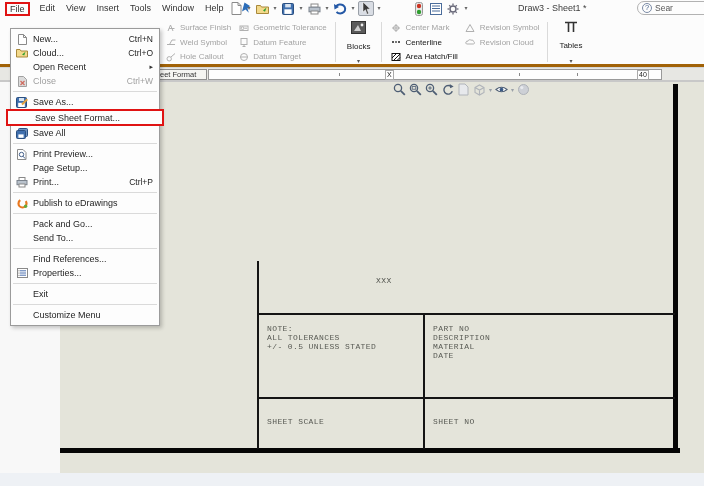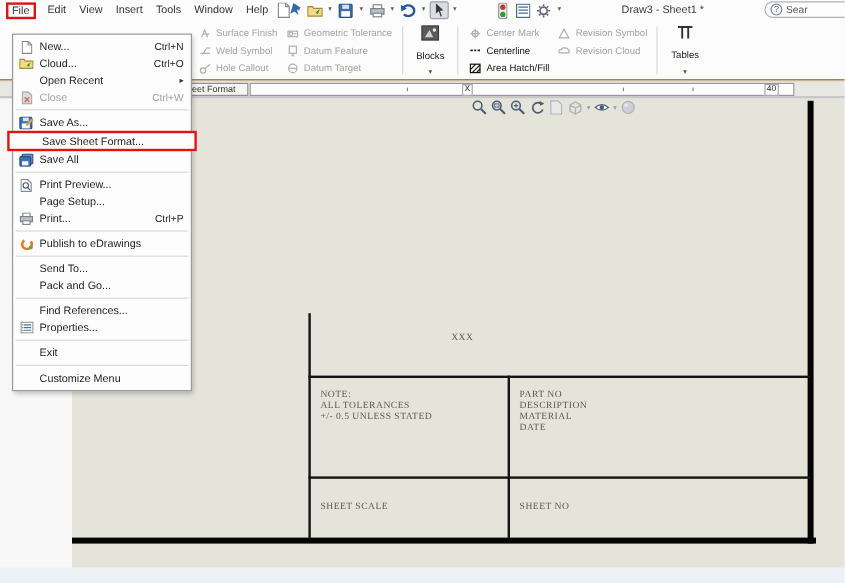--- a/index.html
+++ b/index.html
@@ -24,21 +24,21 @@
 
   .win-title{position:absolute;left:518px;top:3px;font-size:9px;color:#3c3c3c;z-index:6;white-space:nowrap}
   .search{position:absolute;left:637px;top:1px;width:80px;height:14px;border:1px solid #b2b2b2;border-radius:7px;
           background:#fdfdfd;display:flex;align-items:center;gap:3px;padding:0 4px;z-index:6}
   .help-circle{width:10px;height:10px;min-width:10px;border:1px solid #7b8ba6;border-radius:50%;
                font-size:7.5px;color:#44608a;display:flex;align-items:center;justify-content:center;line-height:1}
   .search-text{font-size:8.5px;color:#555;white-space:nowrap}
 
   
   .toolbar2{position:absolute;left:0;top:17px;width:704px;height:50px;background:#fcfcfc;
-            border-bottom:1px solid #a16207;z-index:4}
+            border-bottom:3px solid #a16207;z-index:4}
   .atb{position:absolute;left:165px;top:2px;height:46px;display:flex;align-items:stretch;gap:7px}
   .atb-col{display:flex;flex-direction:column;justify-content:space-between;padding:2px 0}
   .atb-item{display:flex;align-items:center;gap:4px;height:13px;font-size:8px;color:#161616;white-space:nowrap}
   .atb-item.disabled{color:#a3a3a3}
   .atb-item.disabled .ai{color:#b0b0b0}
   .ai{width:11px;height:11px;color:#444;display:flex;align-items:center;justify-content:center}
   .vsep{width:1px;background:#dadada;margin:3px 1px}
   .big-btn{display:flex;flex-direction:column;align-items:center;justify-content:space-between;
            padding:2px 3px 1px;font-size:8px;color:#1b1b1b}
   .big-caret{font-size:6px;color:#555;line-height:6px}
@@ -51,21 +51,21 @@
   .ruler{position:absolute;left:208px;top:1px;width:454px;height:11px;background:#fdfdfd;border:1px solid #999}
   .rmark{position:absolute;top:0;font-size:7px;line-height:8px;color:#222;background:#fff;border:1px solid #aaa;padding:0 1px}
   .rtick{position:absolute;top:3px;width:1px;height:3px;background:#888}
   .divider{position:absolute;left:0;top:80px;width:704px;height:2px;background:#c8c8c8;z-index:2}
 
   
   .viewport{position:absolute;left:0;top:82px;width:704px;height:391px;background:#f8f8f8;z-index:1}
   .sheet{position:absolute;left:60px;top:0;width:644px;height:391px;background:#e4e4da}
   .ln{position:absolute;background:#141414}
   .thick{background:#050505}
-  .draft{position:absolute;font-family:Liberation Serif, serif;font-size:8px;line-height:9px;
+  .draft{position:absolute;font-family:Liberation Mono, monospace;font-size:8px;line-height:9px;
          letter-spacing:.4px;color:#4c4e48;opacity:.92;white-space:nowrap}
   .draft span{display:block}
 
   .headsup{position:absolute;left:393px;top:1px;display:flex;align-items:center;gap:3px}
   .hu{width:13px;height:13px;display:flex;align-items:center;justify-content:center}
   .hu-caret{font-size:6px;color:#9aa0a8}
 
   .bottom-strip{position:absolute;left:0;top:473px;width:704px;height:13px;background:#eef1f5;z-index:1}
 
   
@@ -525,26 +525,26 @@
           </svg>
         </span>
       <span class="mil">Publish to eDrawings</span>
       <span class="mis"></span>
     </div>
 
     <div class="msep"></div>
 
     <div class="mi">
       <span class="mic"></span>
+      <span class="mil">Pack and Go...</span>
+      <span class="mis"></span>
+    </div>
+    <div class="mi">
+      <span class="mic"></span>
       <span class="mil">Send To...</span>
-      <span class="mis"></span>
-    </div>
-    <div class="mi">
-      <span class="mic"></span>
-      <span class="mil">Pack and Go...</span>
       <span class="mis"></span>
     </div>
 
     <div class="msep"></div>
 
     <div class="mi">
       <span class="mic"></span>
       <span class="mil">Find References...</span>
       <span class="mis"></span>
     </div>

